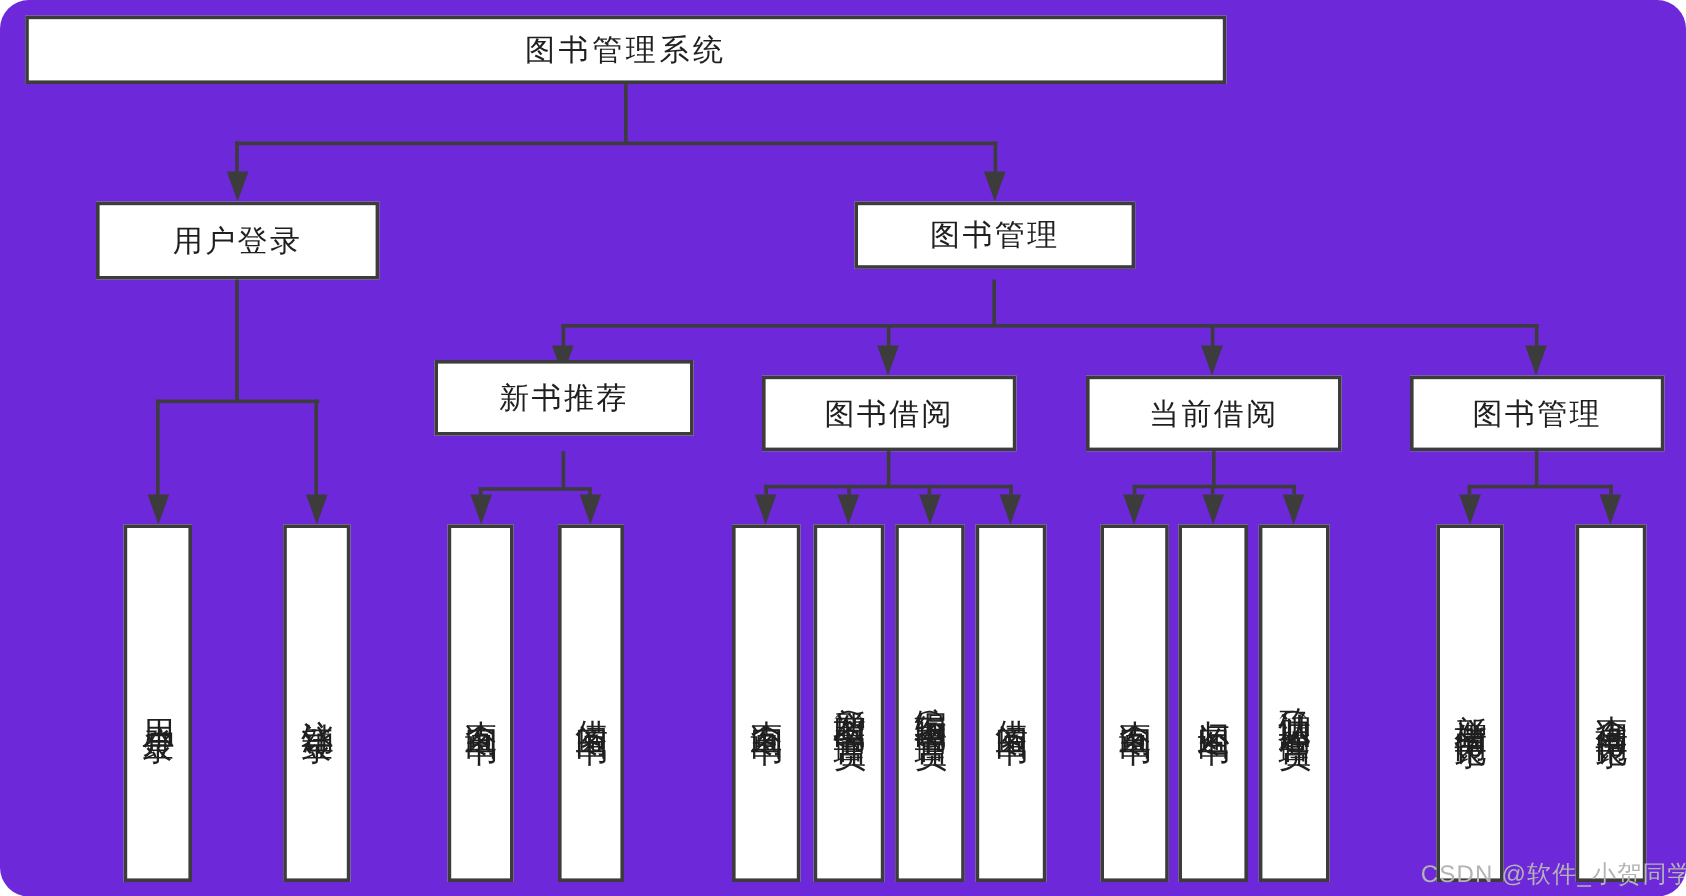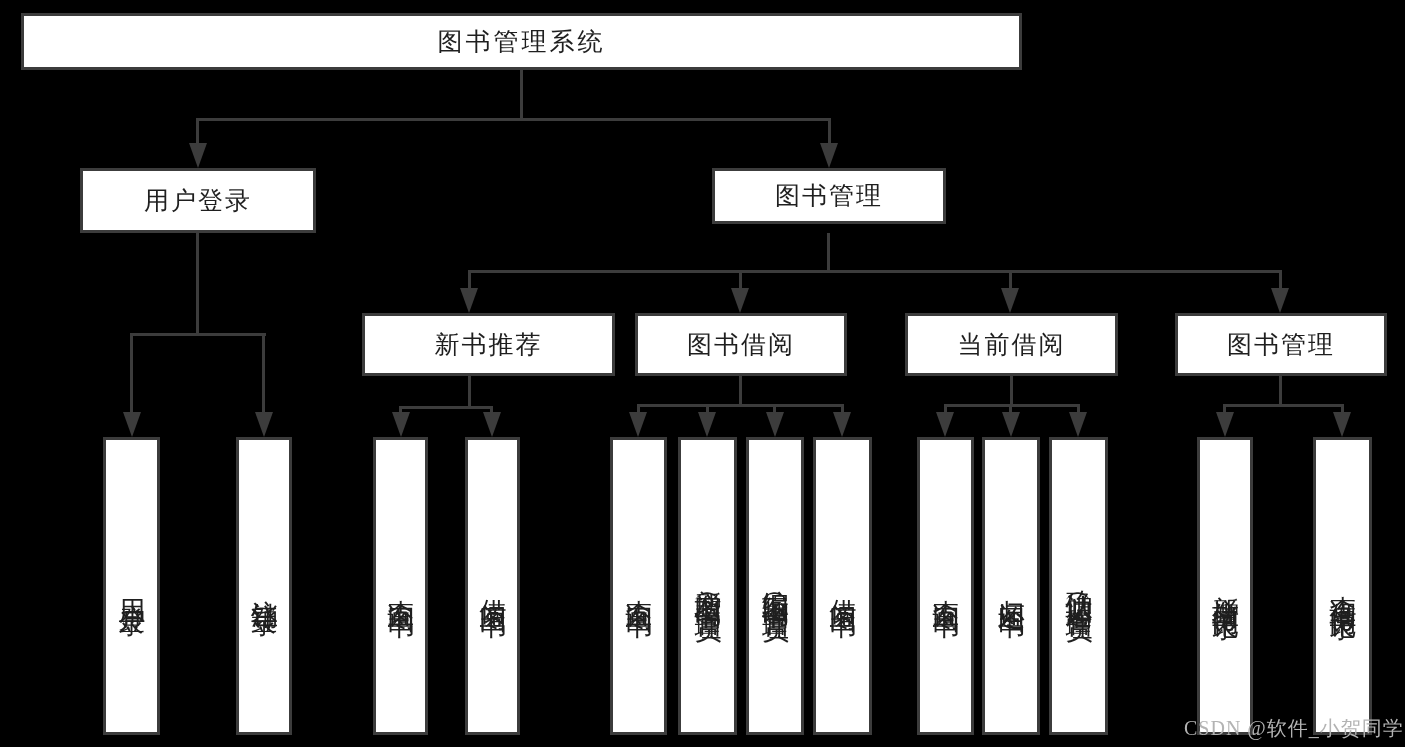--- a/index.html
+++ b/index.html
@@ -2,22 +2,23 @@
 <html><head>
 <meta charset="utf-8">
 <style>
   :root{
     --line:#3c3c3c;
     --text:#1f1f1f;
     --wm:#b3b3b3;
   }
   html,body{margin:0;padding:0;background:#fff;}
   .canvas{
-    position:relative;width:1405px;height:747px;background:#000000;overflow:hidden;
-    font-family:Liberation Serif, serif;
+    position:relative;width:1405px;height:747px;background:#6d28d9;overflow:hidden;
+    font-family:Liberation Sans, sans-serif;
+    border-radius:24px;
   }
   .box{
     position:absolute;background:#fff;border:3px solid var(--line);box-sizing:border-box;
     display:flex;align-items:center;justify-content:center;
   }
   .box .t{
     color:var(--text);font-size:25px;letter-spacing:2px;white-space:nowrap;line-height:1.2;
   }
   .box .t.title{font-size:25px;letter-spacing:3px;}
   .box.v .t{
@@ -70,21 +71,21 @@
   <div class="hline" style="left:468px;top:270px;width:814px"></div>
   <div class="vline" style="left:468px;top:270px;height:20px"></div>
   <div class="arrow" style="left:460px;top:288px"></div>
   <div class="vline" style="left:739px;top:270px;height:20px"></div>
   <div class="arrow" style="left:731px;top:288px"></div>
   <div class="vline" style="left:1009px;top:270px;height:20px"></div>
   <div class="arrow" style="left:1001px;top:288px"></div>
   <div class="vline" style="left:1279px;top:270px;height:20px"></div>
   <div class="arrow" style="left:1271px;top:288px"></div>
 
-  <div class="box h" style="left:362px;top:313px;width:253px;height:63px">
+  <div class="box h" style="left:362px;top:300px;width:216px;height:63px">
     <span class="t">新书推荐</span>
   </div>
   <div class="box h" style="left:635px;top:313px;width:212px;height:63px">
     <span class="t">图书借阅</span>
   </div>
   <div class="box h" style="left:905px;top:313px;width:213px;height:63px">
     <span class="t">当前借阅</span>
   </div>
   <div class="box h" style="left:1175px;top:313px;width:212px;height:63px">
     <span class="t">图书管理</span>

